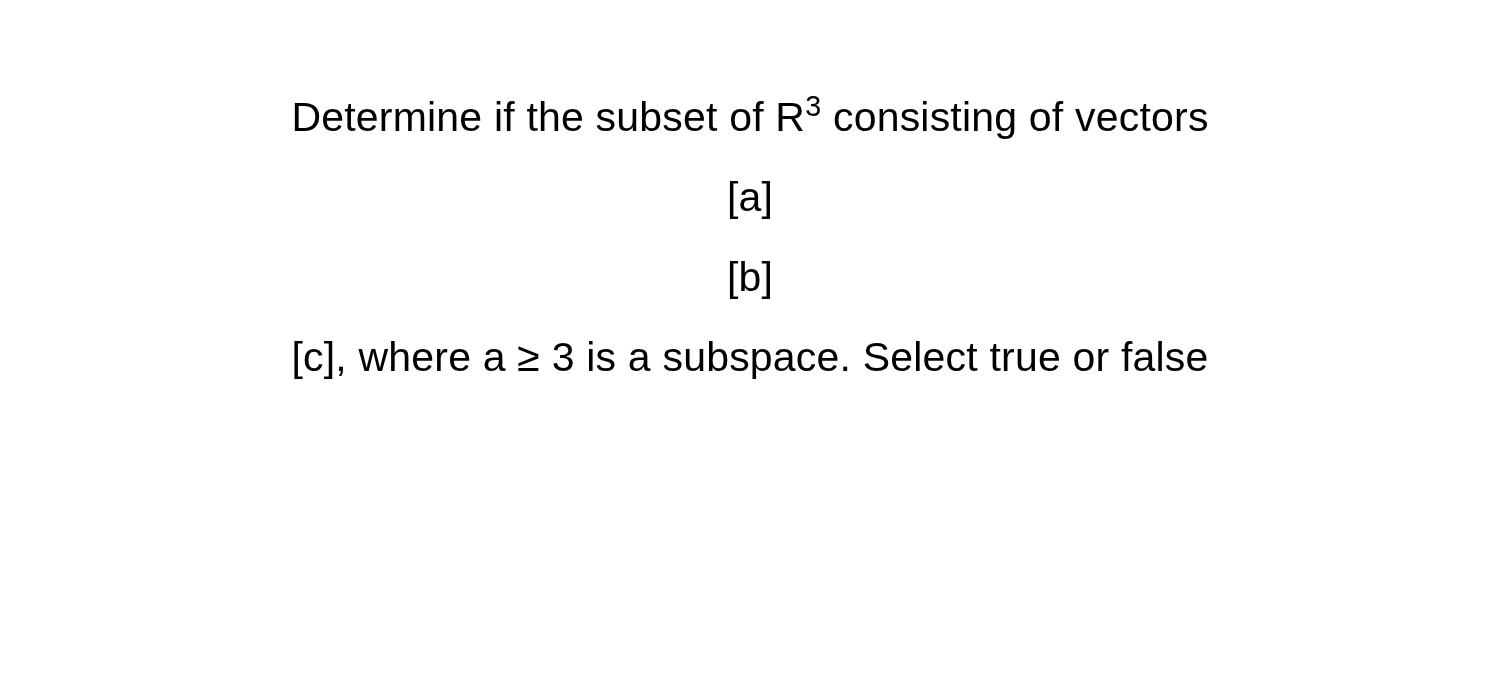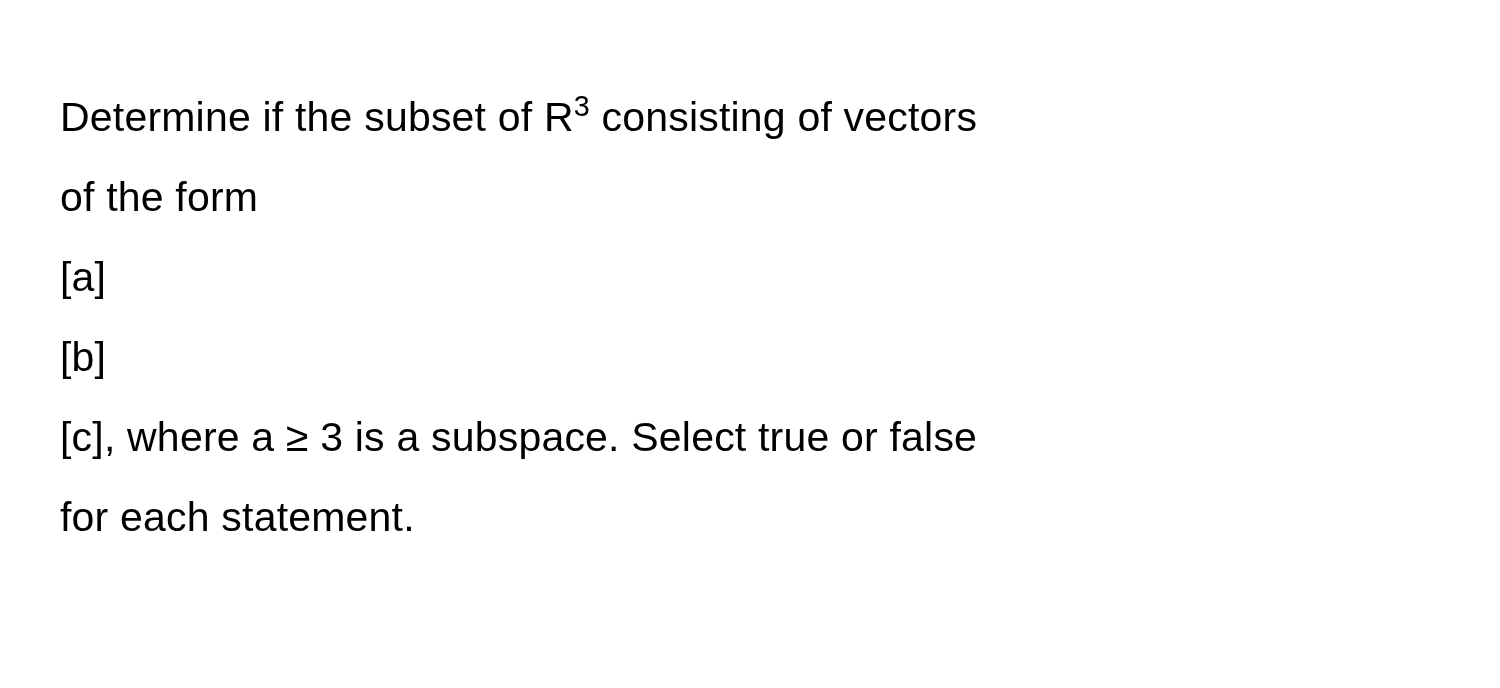--- a/index.html
+++ b/index.html
@@ -1,18 +1,19 @@
 <!DOCTYPE html>
 <html><head>
   <meta charset="utf-8">
   <style>
     * {
       margin: 0;
       padding: 0;
       box-sizing: border-box;
+      text-align: center;
     }
     body {
       width: 1500px;
       height: 688px;
       background: #ffffff;
       font-family: -apple-system, BlinkMacSystemFont, "Segoe UI", Helvetica, Arial, sans-serif;
       padding: 78px 60px 60px 60px;
     }
     .content {
       font-size: 41px;
@@ -26,18 +27,16 @@
       line-height: 0;
     }
   </style>
 </head>
 <body>
 
 <div class="content">
   <div>
     <span>Determine if the subset of R</span><sup>3</sup><span> consisting of vectors</span>
   </div>
-  <div>of the form</div>
   <div>[a]</div>
   <div>[b]</div>
   <div>[c], where a ≥ 3 is a subspace. Select true or false</div>
-  <div>for each statement.</div>
 </div>
 
 </body></html>

